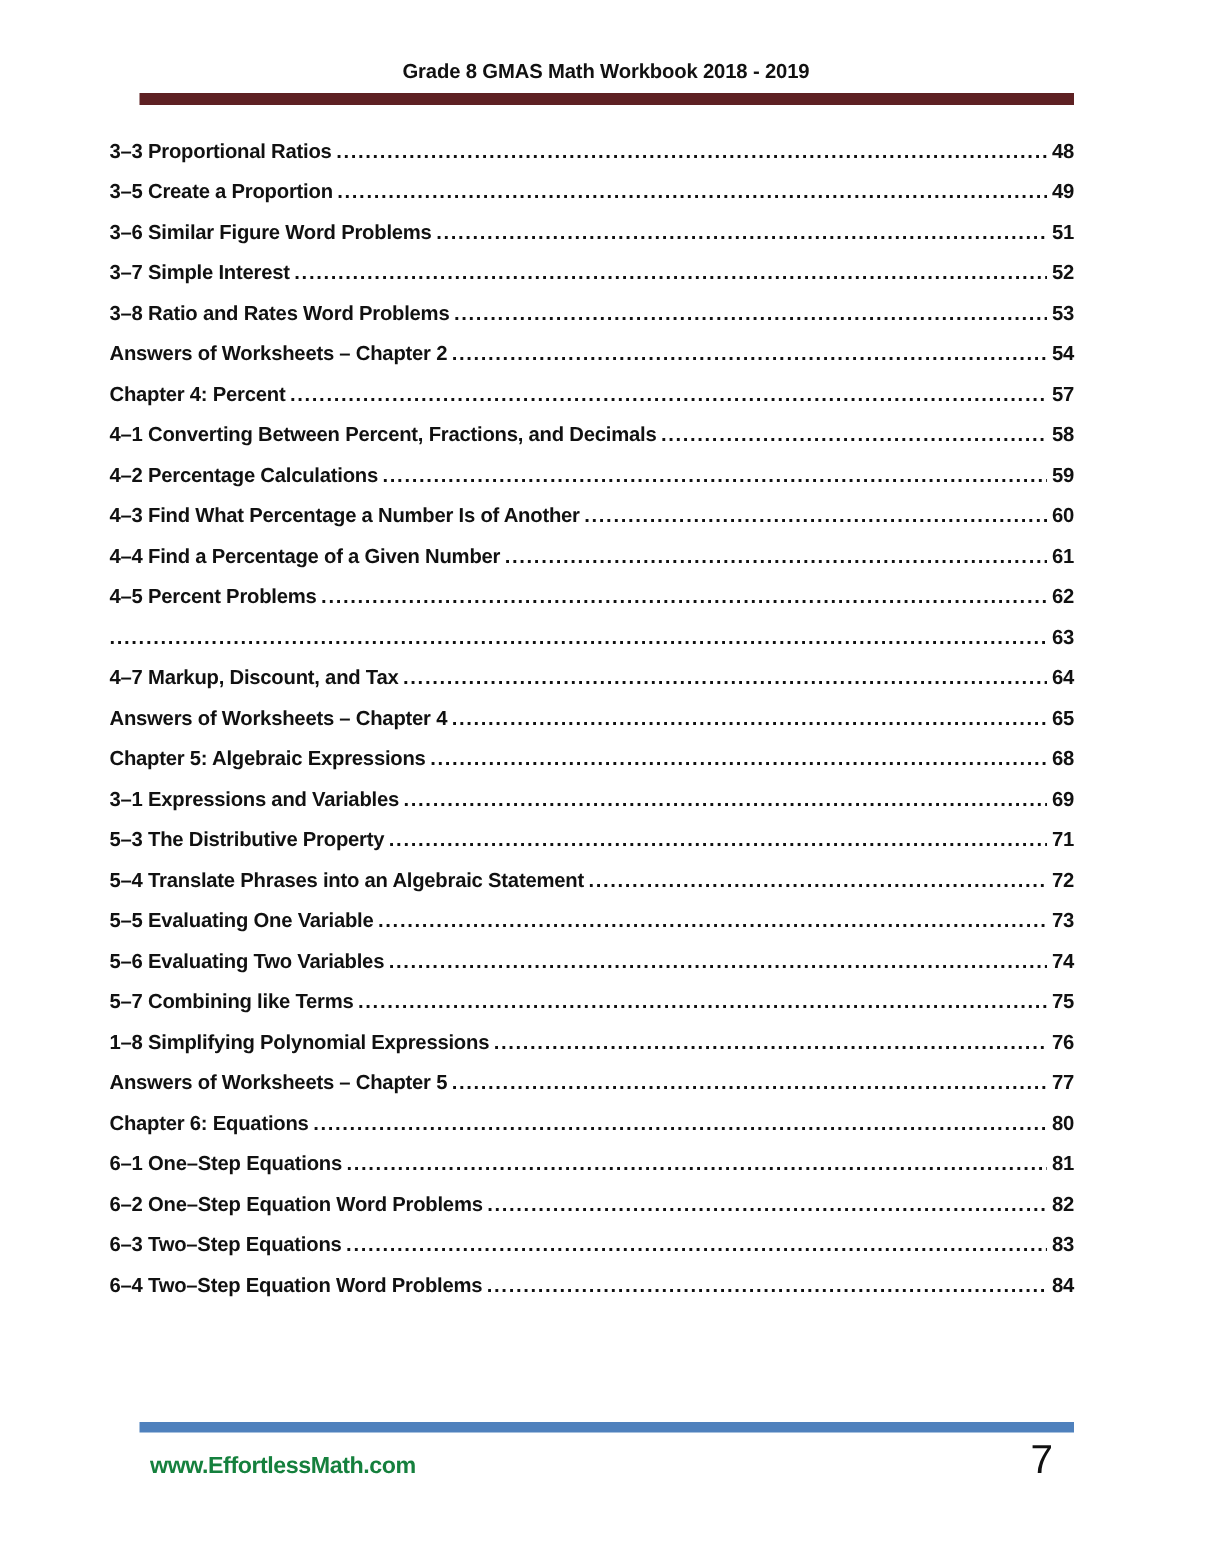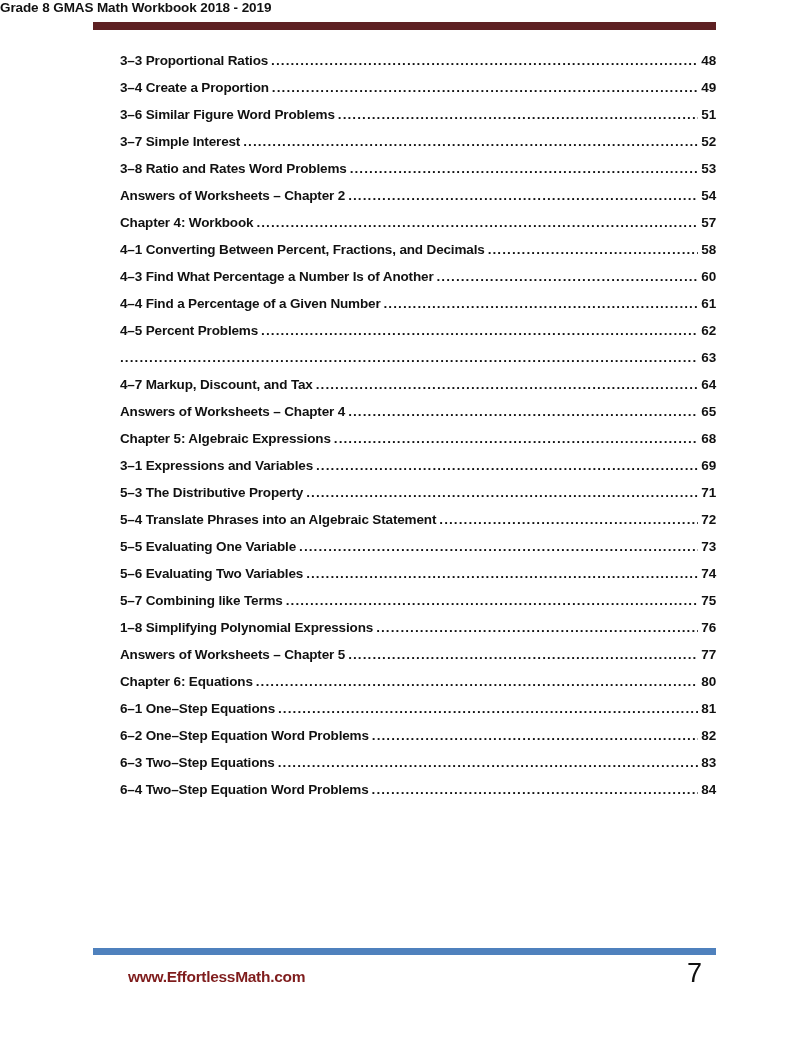--- a/index.html
+++ b/index.html
@@ -12,35 +12,37 @@
     overflow: hidden;
   }
   .page {
     position: relative;
     width: 808px;
     height: 1045px;
     background: #ffffff;
   }
   
   .doc-header {
+    padding-top: 40px;
+    text-align: center;
   }
   .doc-header .title {
     font-size: 13.5px;
     font-weight: bold;
     letter-spacing: -0.1px;
     color: #111111;
   }
   .header-rule {
     height: 8px;
     background: #5e2123;
     margin: 7px 92px 0 93px;
   }
   
   .toc {
-    margin: 23px 92px 0 120px;
+    margin: 23px 92px 0 73px;
   }
   .toc-row {
     display: flex;
     align-items: baseline;
     height: 27px;
     font-size: 13.5px;
     font-weight: bold;
     letter-spacing: -0.15px;
     color: #111111;
     cursor: pointer;
@@ -79,24 +81,23 @@
   .footer-row {
     display: flex;
     justify-content: space-between;
     align-items: baseline;
     margin-top: 5px;
   }
   .footer-website {
     font-size: 15.5px;
     font-weight: bold;
     letter-spacing: -0.3px;
-    color: #7f1d1d;
+    color: #15803d;
     padding-left: 7px;
     cursor: pointer;
-    margin-left: 28px;
   }
   .footer-pagenum {
     font-size: 27px;
     font-weight: normal;
     color: #111111;
     padding-right: 14px;
     line-height: 1;
   }
 </style>
 </head>
@@ -109,21 +110,21 @@
     <div class="header-rule"></div>
   </div>
 
   <div class="toc">
       <div class="toc-row">
       <span class="label">3–3 Proportional Ratios</span>
       <span class="dots"></span>
       <span class="pagenum">48</span>
     </div>
       <div class="toc-row">
-      <span class="label">3–4 Create a Proportion</span>
+      <span class="label">3–5 Create a Proportion</span>
       <span class="dots"></span>
       <span class="pagenum">49</span>
     </div>
       <div class="toc-row">
       <span class="label">3–6 Similar Figure Word Problems</span>
       <span class="dots"></span>
       <span class="pagenum">51</span>
     </div>
       <div class="toc-row">
       <span class="label">3–7 Simple Interest</span>
@@ -134,28 +135,33 @@
       <span class="label">3–8 Ratio and Rates Word Problems</span>
       <span class="dots"></span>
       <span class="pagenum">53</span>
     </div>
       <div class="toc-row">
       <span class="label">Answers of Worksheets – Chapter 2</span>
       <span class="dots"></span>
       <span class="pagenum">54</span>
     </div>
       <div class="toc-row">
-      <span class="label">Chapter 4: Workbook</span>
+      <span class="label">Chapter 4: Percent</span>
       <span class="dots"></span>
       <span class="pagenum">57</span>
     </div>
       <div class="toc-row">
       <span class="label">4–1 Converting Between Percent, Fractions, and Decimals</span>
       <span class="dots"></span>
       <span class="pagenum">58</span>
+    </div>
+      <div class="toc-row">
+      <span class="label">4–2 Percentage Calculations</span>
+      <span class="dots"></span>
+      <span class="pagenum">59</span>
     </div>
       <div class="toc-row">
       <span class="label">4–3 Find What Percentage a Number Is of Another</span>
       <span class="dots"></span>
       <span class="pagenum">60</span>
     </div>
       <div class="toc-row">
       <span class="label">4–4 Find a Percentage of a Given Number</span>
       <span class="dots"></span>
       <span class="pagenum">61</span>

